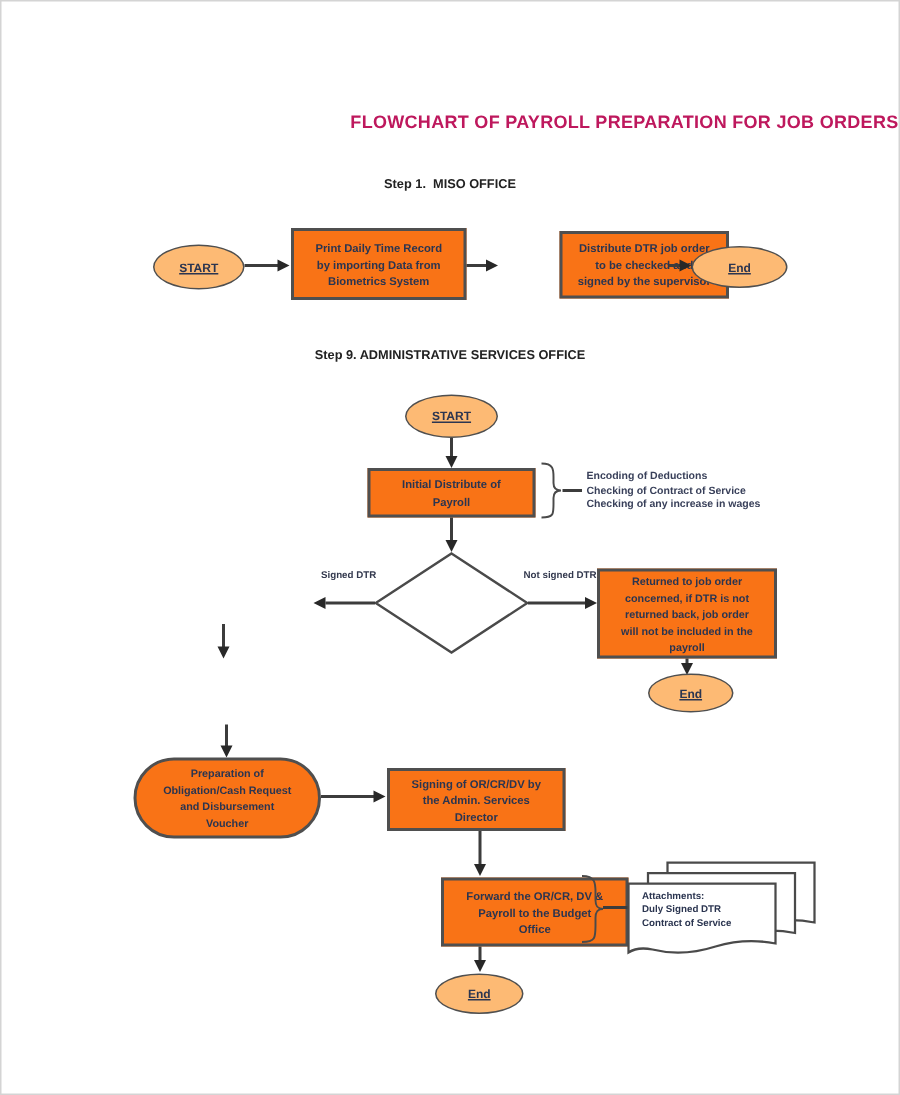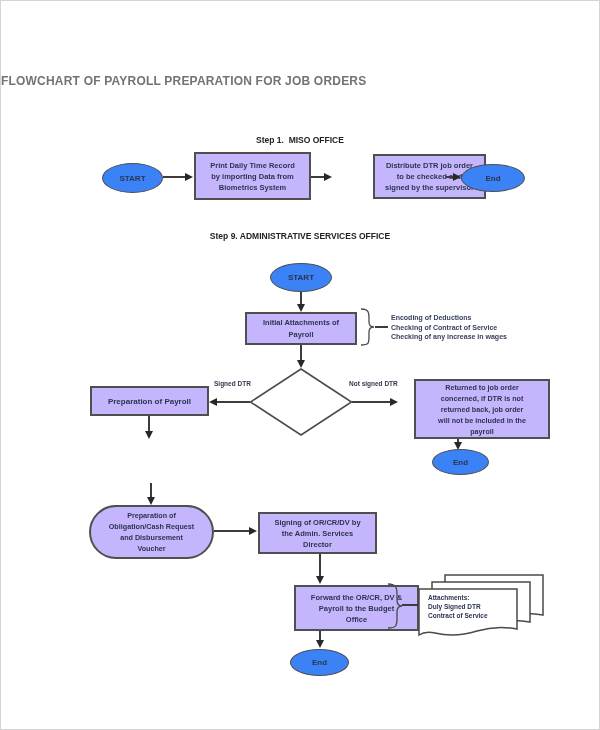--- a/index.html
+++ b/index.html
@@ -2,36 +2,36 @@
 <html><head>
 <meta charset="utf-8">
 <style>
   html,body{margin:0;padding:0;background:#fff;}
   .page{
     position:relative;width:598px;height:728px;background:#fff;
     border:1px solid #d4d4d4;overflow:hidden;
     font-family:"Liberation Sans",sans-serif;
   }
   .title{
-    position:absolute;top:73px;left:0;width:100%;text-align:left;
-    font-size:12px;font-weight:bold;color:#737373;letter-spacing:.2px;
+    position:absolute;top:73px;left:0;width:100%;text-align:right;
+    font-size:12px;font-weight:bold;color:#be185d;letter-spacing:.2px;
   }
   .step-heading{
     position:absolute;left:0;width:100%;text-align:center;
     font-size:8.5px;font-weight:bold;color:#222;white-space:pre;
   }
   .box{
-    position:absolute;box-sizing:border-box;border:2px solid #4f4f4f;background:#c4b5fd;
+    position:absolute;box-sizing:border-box;border:2px solid #4f4f4f;background:#f97316;
     display:flex;align-items:center;justify-content:center;text-align:center;
     font-weight:bold;color:#2b3550;white-space:pre-line;padding:1px 2px;
   }
   .oval{
     position:absolute;box-sizing:border-box;border:1.6px solid #4f4f4f;border-radius:50%;
-    background:#3b82f6;display:flex;align-items:center;justify-content:center;
-    font-weight:bold;color:#2b3550;font-size:8px;
+    background:#fdba74;display:flex;align-items:center;justify-content:center;
+    font-weight:bold;color:#2b3550;font-size:8px;text-decoration:underline;
   }
   .hline{position:absolute;height:2px;background:#3c3c3c;}
   .vline{position:absolute;width:2px;background:#3c3c3c;}
   .arr-r{position:absolute;width:0;height:0;border-top:4px solid transparent;
     border-bottom:4px solid transparent;border-left:8px solid #282828;}
   .arr-l{position:absolute;width:0;height:0;border-top:4px solid transparent;
     border-bottom:4px solid transparent;border-right:8px solid #282828;}
   .arr-d{position:absolute;width:0;height:0;border-left:4px solid transparent;
     border-right:4px solid transparent;border-top:8px solid #282828;}
   .branch-lbl{position:absolute;font-size:6.5px;font-weight:bold;color:#33394e;}
@@ -42,21 +42,21 @@
   }
   .attach-text{position:absolute;font-size:6.5px;font-weight:bold;color:#2b3550;line-height:9px;white-space:nowrap;}
   svg{position:absolute;overflow:visible;}
 </style>
 </head>
 <body>
 
 <div class="page">
 
   <div class="title">FLOWCHART OF PAYROLL PREPARATION FOR JOB ORDERS</div>
-  <div class="step-heading" style="top:116px;margin-top:18px;">Step 1.  MISO OFFICE</div>
+  <div class="step-heading" style="top:116px;">Step 1.  MISO OFFICE</div>
   <div class="step-heading" style="top:230px;">Step 9. ADMINISTRATIVE SERVICES OFFICE</div>
 
   <div class="oval" style="left:101px;top:162px;width:61px;height:30px;">START</div>
   <div class="hline" style="left:162px;top:175px;width:23px;"></div>
   <div class="arr-r" style="left:184px;top:172px;"></div>
 
   <div class="box" style="left:193px;top:151px;width:117px;height:48px;font-size:7.5px;line-height:11px;">Print Daily Time Record
 by importing Data from
 Biometrics System</div>
   <div class="hline" style="left:310px;top:175px;width:14px;"></div>
@@ -67,21 +67,21 @@
 signed by the supervisor</div>
   <div class="hline" style="left:445px;top:175px;width:8px;"></div>
   <div class="arr-r" style="left:452px;top:172px;"></div>
 
   <div class="oval" style="left:460px;top:163px;width:64px;height:28px;">End</div>
 
   <div class="oval" style="left:269px;top:262px;width:62px;height:29px;">START</div>
   <div class="vline" style="left:299px;top:291px;height:13px;"></div>
   <div class="arr-d" style="left:296px;top:303px;"></div>
 
-  <div class="box" style="left:244px;top:311px;width:112px;height:33px;font-size:7.5px;line-height:12px;">Initial Attachments of
+  <div class="box" style="left:244px;top:311px;width:112px;height:33px;font-size:7.5px;line-height:12px;">Initial Distribute of
 Payroll</div>
 
   <svg style="left:357px;top:306px;" width="18" height="42" viewBox="0 0 18 42">
     <path d="M3,2 C11,2 11,6 11,11 L11,15 C11,19 13,20 16,20 C13,20 11,21 11,25 L11,29 C11,36 11,38 3,38" fill="none" stroke="#4a4a4a" stroke-width="1.3"></path>
   </svg>
   <div class="hline" style="left:374px;top:325px;width:13px;height:1.5px;"></div>
   <div class="notes" style="left:390px;top:312px;">
     <div>Encoding of Deductions</div>
     <div>Checking of Contract of Service</div>
     <div>Checking of any increase in wages</div>
@@ -90,26 +90,25 @@
   <div class="vline" style="left:299px;top:344px;height:16px;"></div>
   <div class="arr-d" style="left:296px;top:359px;"></div>
 
   <svg style="left:248px;top:367px;" width="104" height="68" viewBox="0 0 104 68">
     <polygon points="52,1 102.5,34 52,67 1.5,34" fill="#ffffff" stroke="#4a4a4a" stroke-width="1.6"></polygon>
   </svg>
 
   <div class="branch-lbl" style="left:213px;top:379px;">Signed DTR</div>
   <div class="hline" style="left:216px;top:400px;width:33px;"></div>
   <div class="arr-l" style="left:208px;top:397px;"></div>
-  <div class="box" style="left:89px;top:385px;width:119px;height:30px;font-size:8px;">Preparation of Payroll</div>
 
   <div class="branch-lbl" style="left:348px;top:379px;">Not signed DTR</div>
   <div class="hline" style="left:351px;top:400px;width:38px;"></div>
   <div class="arr-r" style="left:389px;top:397px;"></div>
-  <div class="box" style="left:413px;top:378px;width:136px;height:60px;font-size:7.2px;line-height:11px;">Returned to job order
+  <div class="box" style="left:397px;top:378px;width:120px;height:60px;font-size:7.2px;line-height:11px;">Returned to job order
 concerned, if DTR is not
 returned back, job order
 will not be included in the
 payroll</div>
   <div class="vline" style="left:456px;top:438px;height:4px;"></div>
   <div class="arr-d" style="left:453px;top:441px;"></div>
   <div class="oval" style="left:431px;top:448px;width:57px;height:26px;">End</div>
 
   <div class="vline" style="left:147px;top:415px;height:16px;"></div>
   <div class="arr-d" style="left:144px;top:430px;"></div>

